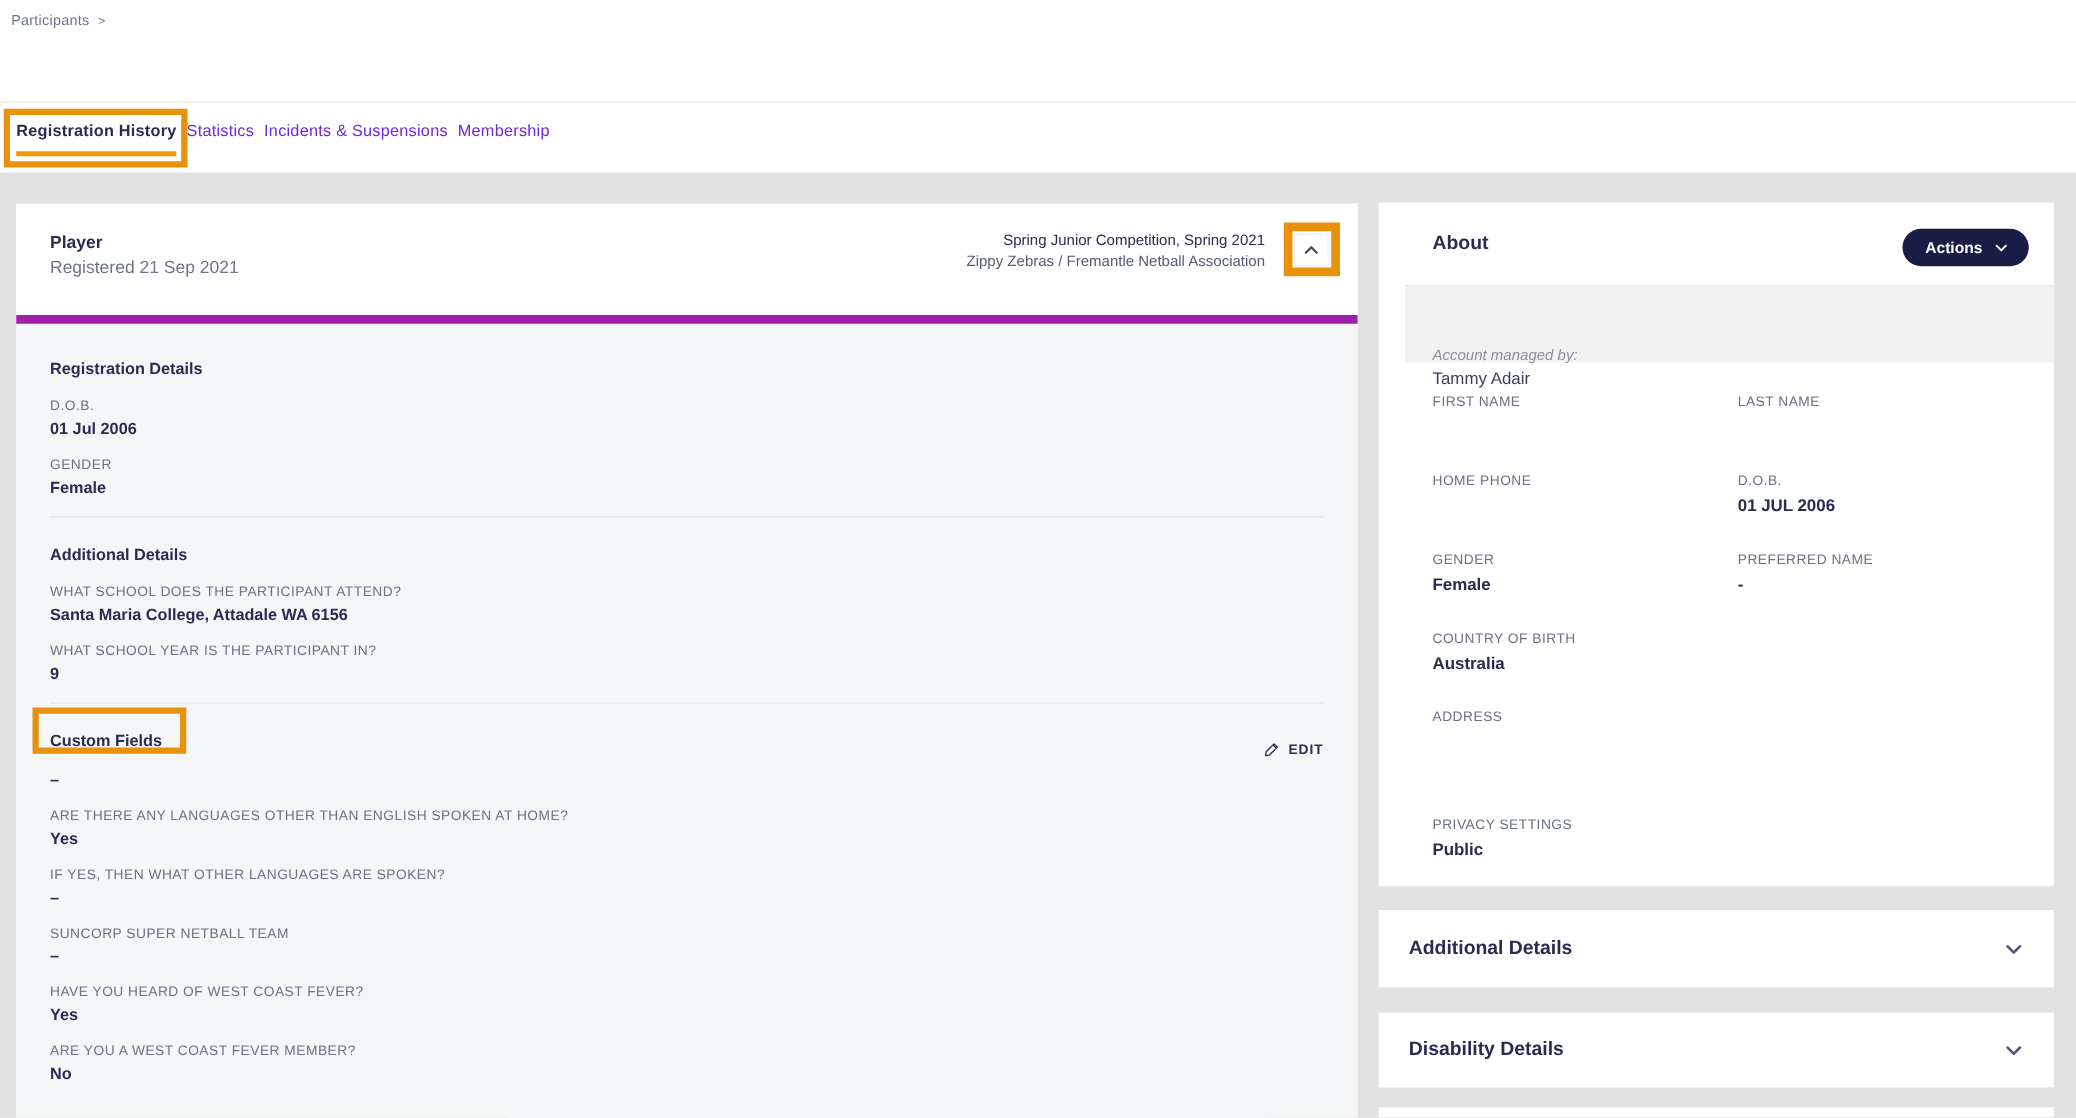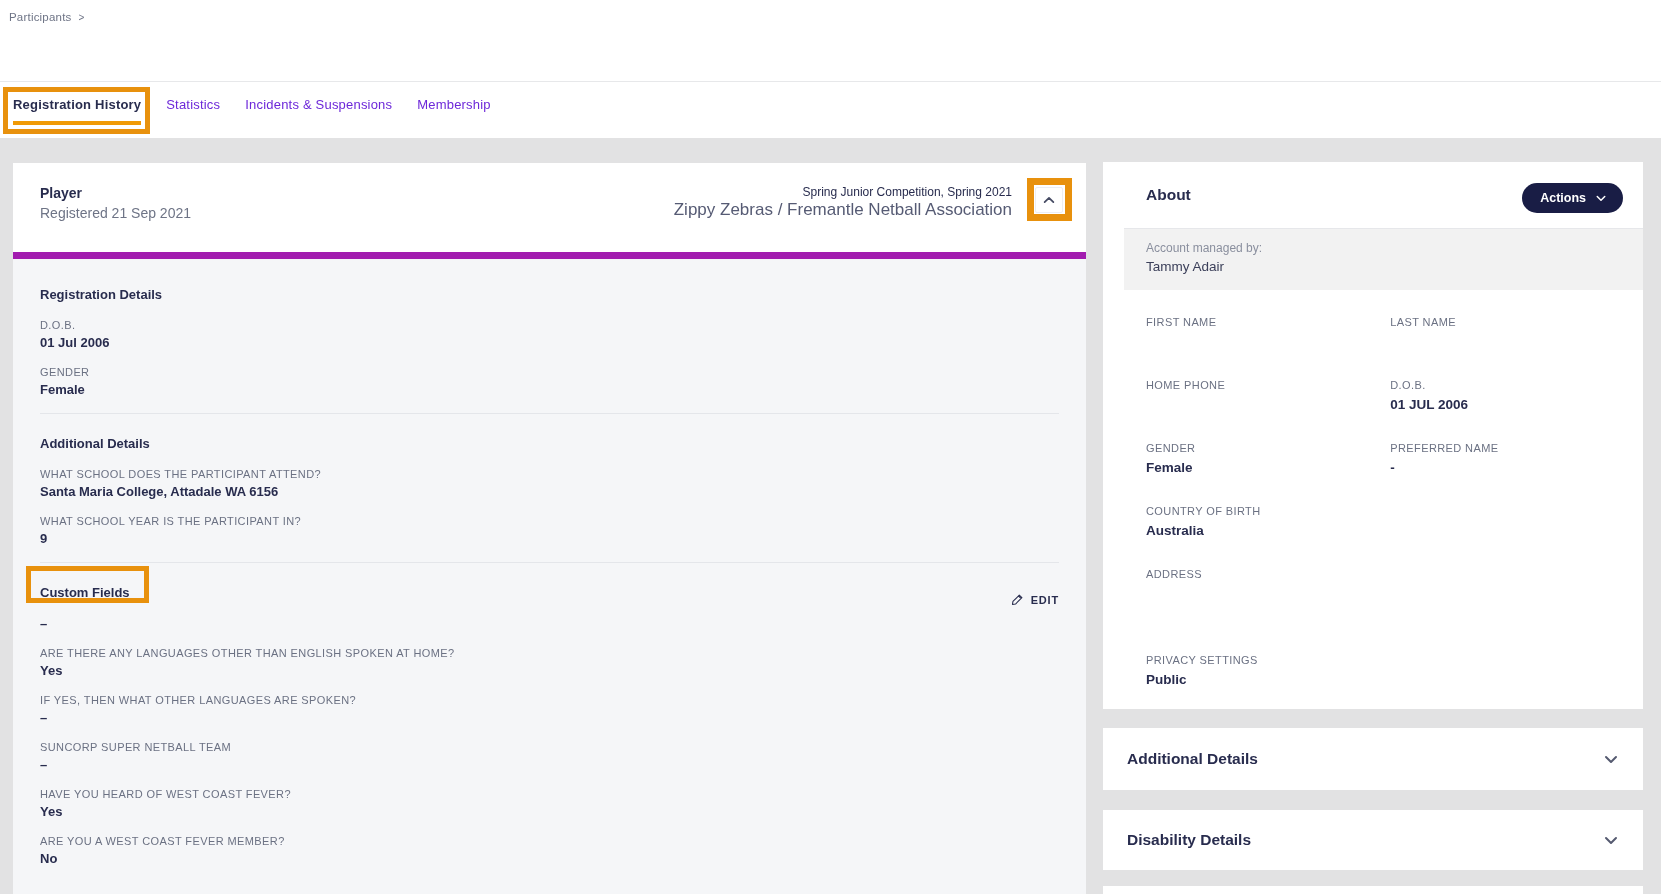--- a/index.html
+++ b/index.html
@@ -6,50 +6,50 @@
   html,body { background:#e2e2e3; }
   body { font-family:"Liberation Sans", sans-serif; }
   .page { position:relative; width:1661px; height:894px; background:#e2e2e3; overflow:hidden; }
 
   
   .topbar { position:absolute; left:0; top:0; width:1661px; height:138px; background:#ffffff; }
   .breadcrumb { position:absolute; left:9px; top:11px; font-size:11.5px; color:#6e7486; letter-spacing:.2px; display:flex; align-items:center; gap:7px; }
   .crumb { cursor:pointer;text-align:right; }
   .crumb-sep { font-size:10px; color:#6e7486; }
   .topbar-divider { position:absolute; left:0; top:81px; width:1661px; height:1px; background:#e7e8ea; }
-  .tabs { position:absolute; left:13px; top:97px; display:flex; gap:25px; align-items:flex-start; }
+  .tabs { position:absolute; left:13px; top:97px; display:flex; gap:8px; align-items:flex-start; }
   .tab { font-size:13px; color:#6d28d9; letter-spacing:.2px; padding-bottom:9px; cursor:pointer; white-space:nowrap; }
   .tab.active { color:#282c4e; font-weight:bold; border-bottom:4px solid #f09a06; }
 
   
   .player-card { position:absolute; left:13px; top:163px; width:1073px; height:780px; background:#ffffff; }
   .player-header { position:relative; height:96px; background:#ffffff; border-bottom:7px solid #a21caf; }
   .player-title { position:absolute; left:27px; top:22px; font-size:14px; font-weight:bold; color:#282c4e; }
   .player-registered { position:absolute; left:27px; top:42px; font-size:14px; color:#6e7486; }
   .player-head-right { position:absolute; right:74px; top:21px; text-align:right; }
   .comp { font-size:12px; font-weight:normal; color:#282c4e; line-height:17px; }
-  .club { font-size:17px; color:#565b74; line-height:17px; }
+  .club { font-size:12px; color:#565b74; line-height:17px; }
   .collapse-btn { position:absolute; right:23px; top:24px; width:28px; height:26px; background:#ffffff; border:1px solid #edeef2; border-radius:2px; display:flex; align-items:center; justify-content:center; cursor:pointer; }
   .player-body { background:#f5f6f8; height:706px; padding:28px 27px 0 27px; }
   .section-heading { font-size:13px; font-weight:bold; color:#282c4e; line-height:16px; margin-bottom:16px; }
   .field { margin-bottom:16px; }
   .field-label { font-size:11px; color:#6b7183; letter-spacing:.4px; line-height:12px; margin-bottom:5px; }
   .field-value { font-size:13px; font-weight:bold; color:#282c4e; line-height:14px; }
   .body-hr { border:none; height:1px; background:#e4e6ea; margin:8px 0 22px 0; }
   .section { position:relative; }
   .edit-btn { position:absolute; top:8px; right:0; display:flex; align-items:center; gap:7px; background:none; border:none; cursor:pointer; }
   .edit-label { font-size:11px; font-weight:bold; color:#282c4e; letter-spacing:.8px; }
 
   
   .about-card { position:absolute; left:1103px; top:162px; width:540px; height:547px; background:#ffffff;padding-left:21px; }
   .about-header { position:relative; height:67px; border-bottom:1px solid #e6e7ea; }
   .about-title { position:absolute; left:22px; top:24px; font-size:15.5px; font-weight:bold; color:#282c4e; }
   .actions-btn { position:absolute; right:20px; top:21px; height:30px; padding:0 16px 0 18px; background:#191d45; border:none; border-radius:16px; color:#ffffff; font-family:"Liberation Sans",sans-serif; font-size:12.5px; font-weight:bold; display:flex; align-items:center; gap:9px; cursor:pointer; }
   .managed-strip { height:61px; background:#f2f2f2; padding:12px 0 0 22px; }
-  .managed-label { font-size:12px; color:#8a8f9e; line-height:15px; }
+  .managed-label { font-size:12px; font-style:italic; color:#8a8f9e; line-height:15px;margin-top:36px; }
   .managed-value { font-size:13.5px; color:#3c405a; line-height:18px; margin-top:2px; }
   .about-body { padding:26px 22px 0 22px; }
   .about-row { display:flex; margin-bottom:30px; }
   .about-row.address-row { margin-bottom:53px; }
   .about-cell { width:255px; }
   .about-cell.col2 { width:241px; }
   .about-label { font-size:11px; color:#6b7183; letter-spacing:.4px; line-height:12px; margin-bottom:6px; min-height:12px; }
   .about-value { font-size:13.5px; font-weight:bold; color:#282c4e; line-height:15px; min-height:15px; }
 
   .collapsed-card { position:absolute; left:1103px; width:540px; background:#ffffff; display:flex; align-items:center; justify-content:space-between; padding:0 24px; cursor:pointer; }

